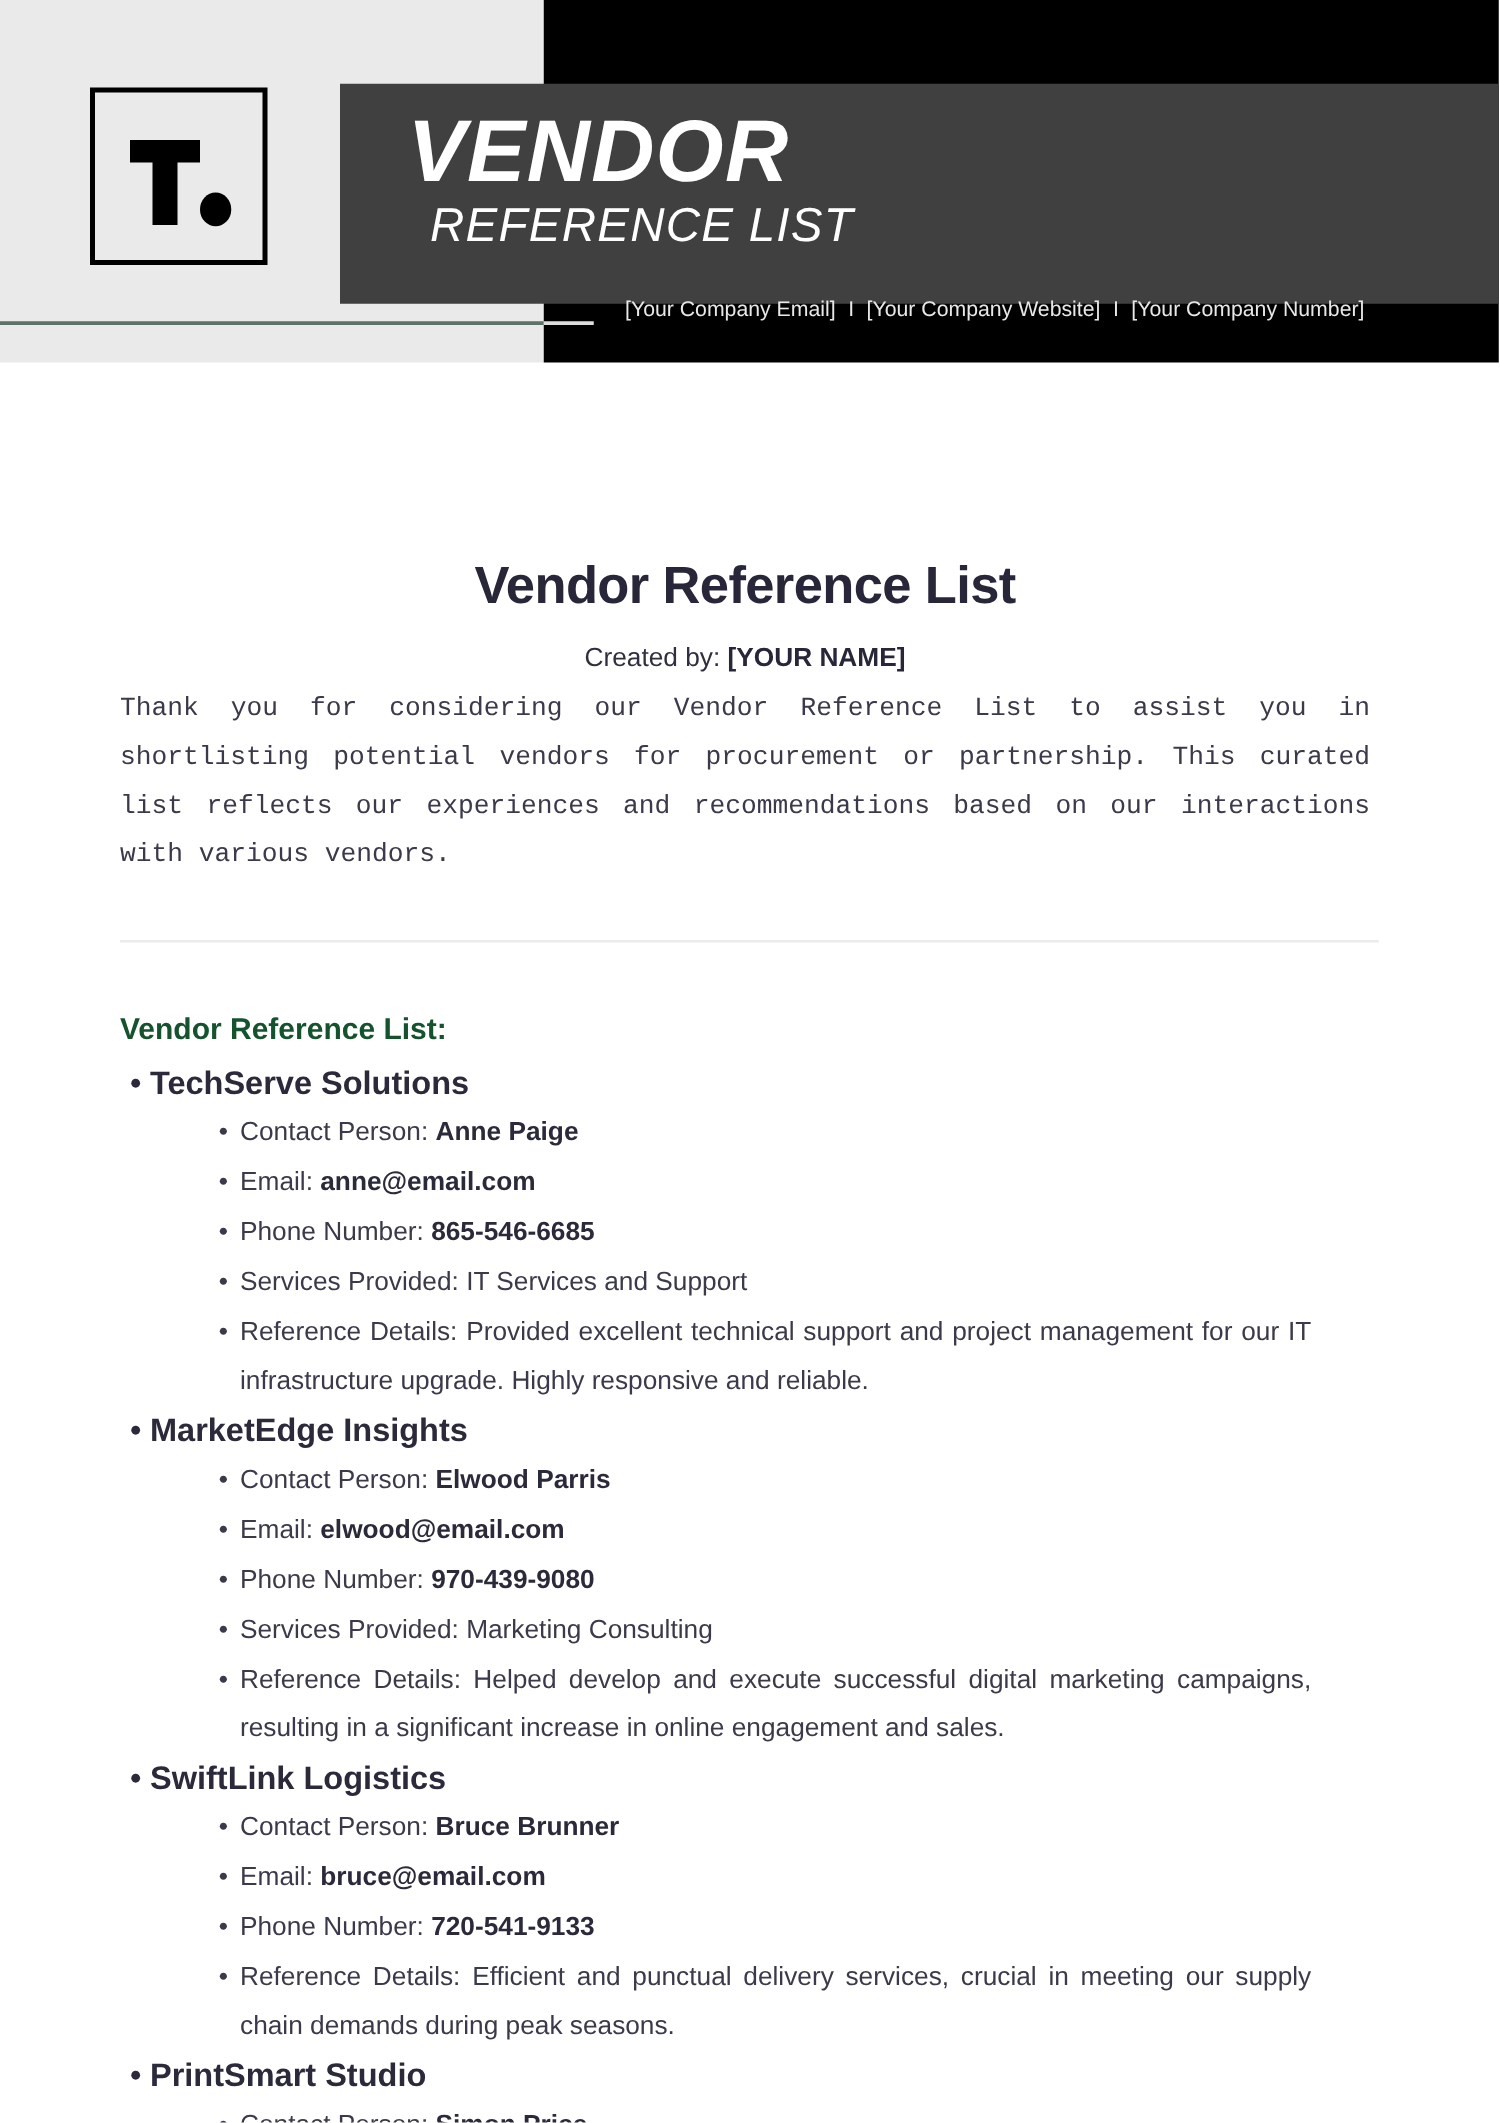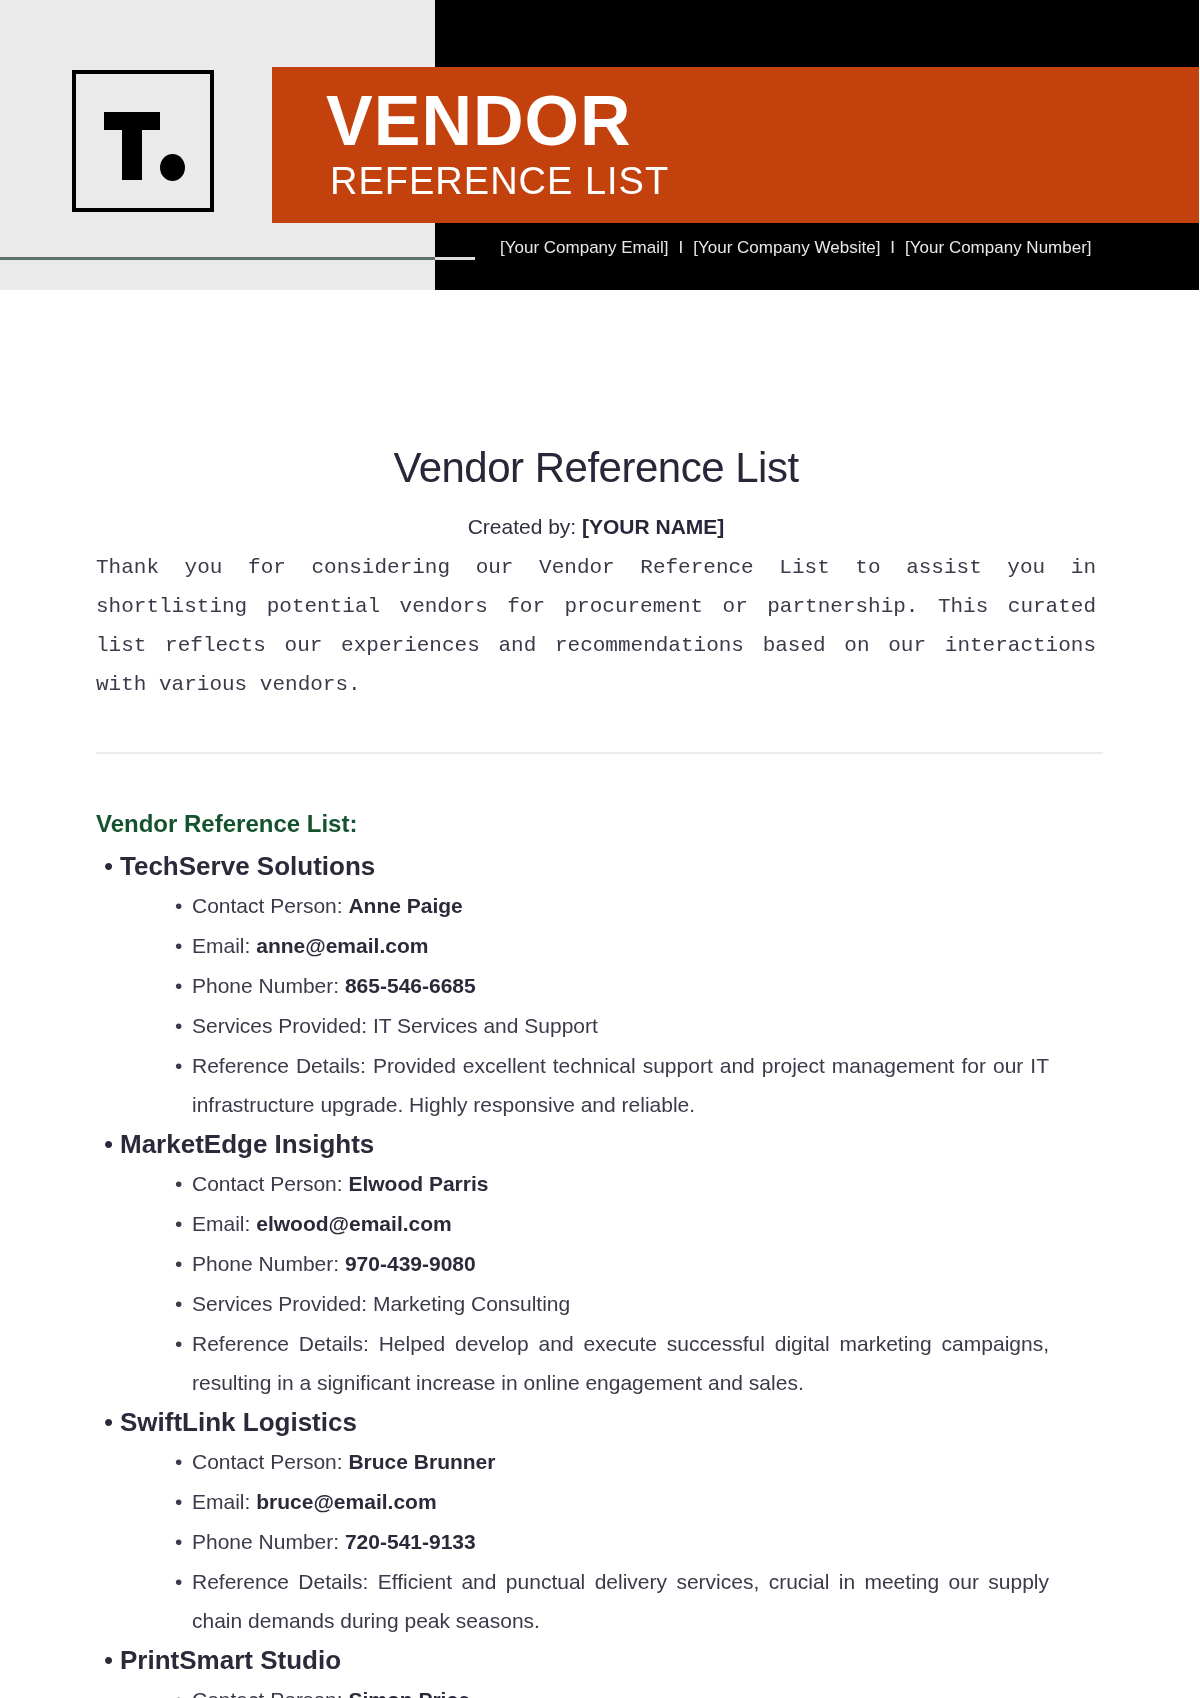--- a/index.html
+++ b/index.html
@@ -25,51 +25,52 @@
       background: #000000;
     }
     .logo-box {
       position: absolute; left: 72px; top: 70px; width: 142px; height: 142px;
       border: 4px solid #000; box-sizing: border-box;
     }
     .logo-t-bar { position: absolute; left: 28px; top: 38px; width: 56px; height: 18px; background:#000; }
     .logo-t-stem { position: absolute; left: 46px; top: 38px; width: 20px; height: 68px; background:#000; }
     .logo-dot { position: absolute; left: 84px; top: 80px; width: 25px; height: 27px; border-radius: 50%; background:#000; }
     .title-band {
-      position: absolute; left: 272px; top: 67px; width: 927px; height: 156px;
-      background: #c2410c;
+      position: absolute; left: 272px; top: 67px; width: 927px; height: 176px;
+      background: #404040;
+      font-style: italic;
     }
     .title-main {
       position: absolute; left: 54px; top: 14px;
       color: #ffffff; font-weight: 700; font-size: 70px; letter-spacing: 1px;
       line-height: 80px;
     }
     .title-sub {
-      position: absolute; left: 58px; top: 92px;
+      position: absolute; left: 72px; top: 92px;
       color: #ffffff; font-weight: 400; font-size: 38px; letter-spacing: 1px;
       line-height: 44px;
     }
     .rule-green {
       position: absolute; left: 0; top: 257px; width: 435px; height: 3px; background: #5f7268;
     }
     .rule-white {
       position: absolute; left: 435px; top: 257px; width: 40px; height: 3px; background: #dddddd;
     }
     .contact-strip {
       position: absolute; left: 500px; top: 236px;
       color: #e8e8e8; font-size: 17px; line-height: 24px; white-space: pre;
     }
     .contact-strip .sep { margin: 0 10px; }
 
     
     .content {
       position: absolute; left: 96px; top: 440px; width: 1000px;
     }
     .doc-title {
-      text-align: center; font-size: 42px; font-weight: 400; color: #272739;
+      text-align: center; font-size: 42px; font-weight: 700; color: #272739;
       margin: 0; line-height: 56px; letter-spacing: -0.5px;
     }
     .created {
       text-align: center; font-size: 21px; color: #2f2f40; margin-top: 16px; line-height: 30px;
     }
     .created b { font-weight: 700; color: #272739; }
     .intro {
       font-size: 21px; line-height: 39px; color: #3a3a4a; text-align: justify;
       margin: 6px 0 0 0;
       font-family: Liberation Mono, monospace;

